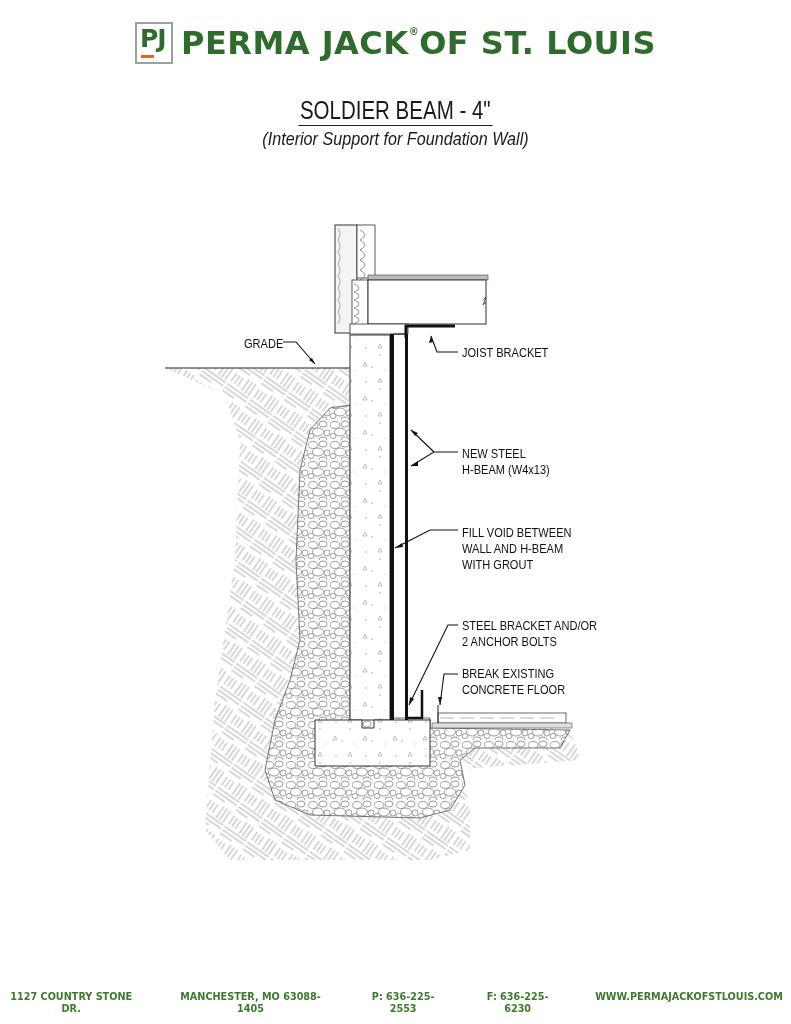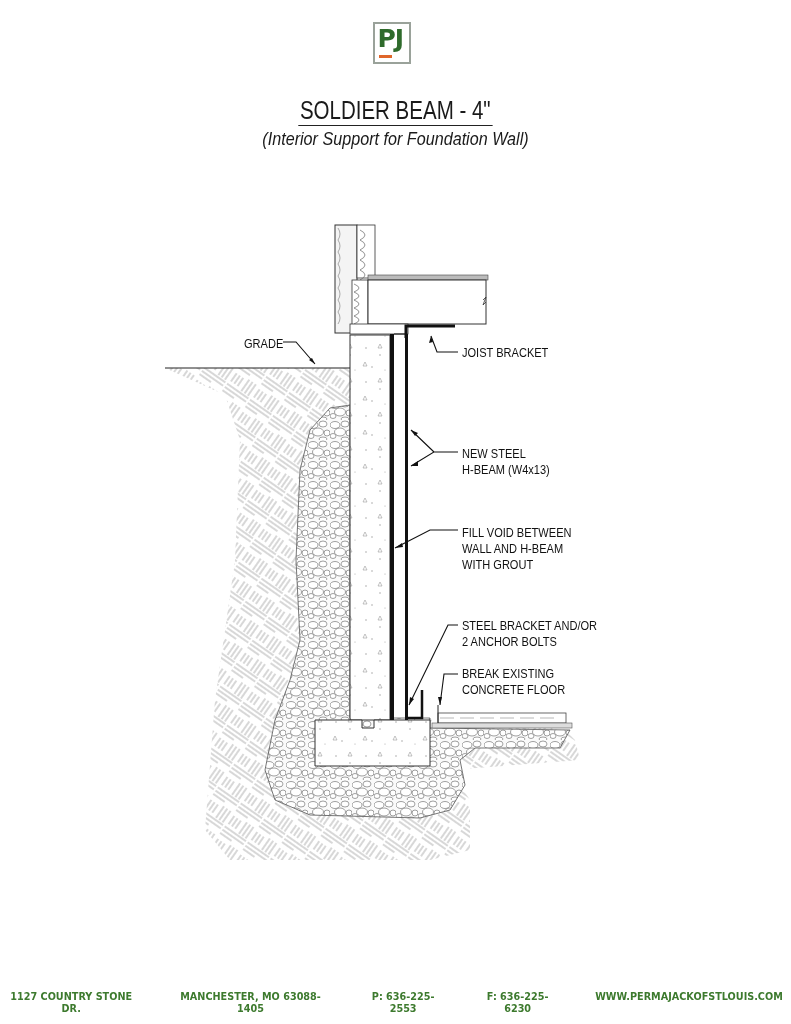--- a/index.html
+++ b/index.html
@@ -18,20 +18,23 @@
   .footer { position:absolute; left:0; top:990px; width:791px; display:flex; justify-content:center; gap:26px; font-family:"DejaVu Sans", sans-serif; font-weight:bold; font-size:10.5px; color:#3d7a2e;text-align:center; }
   .footer span { transform:scaleX(0.92); display:inline-block; }
 </style>
 </head>
 <body>
 
 <div class="header">
   <div class="logo-box">
     <span class="pj">PJ</span>
     <span class="bar"></span>
+  </div>
+  <div class="brand">
+    <span>PERMA JACK</span><sup>®</sup><span>OF ST. LOUIS</span>
   </div>
 </div>
 
 <div class="title-wrap">
   <div><span class="title">SOLDIER BEAM - 4"</span></div>
   <div class="subtitle">(Interior Support for Foundation Wall)</div>
 </div>
 
 <svg class="diagram" width="791" height="1024" viewBox="0 0 791 1024" xmlns="http://www.w3.org/2000/svg">
   <defs>

